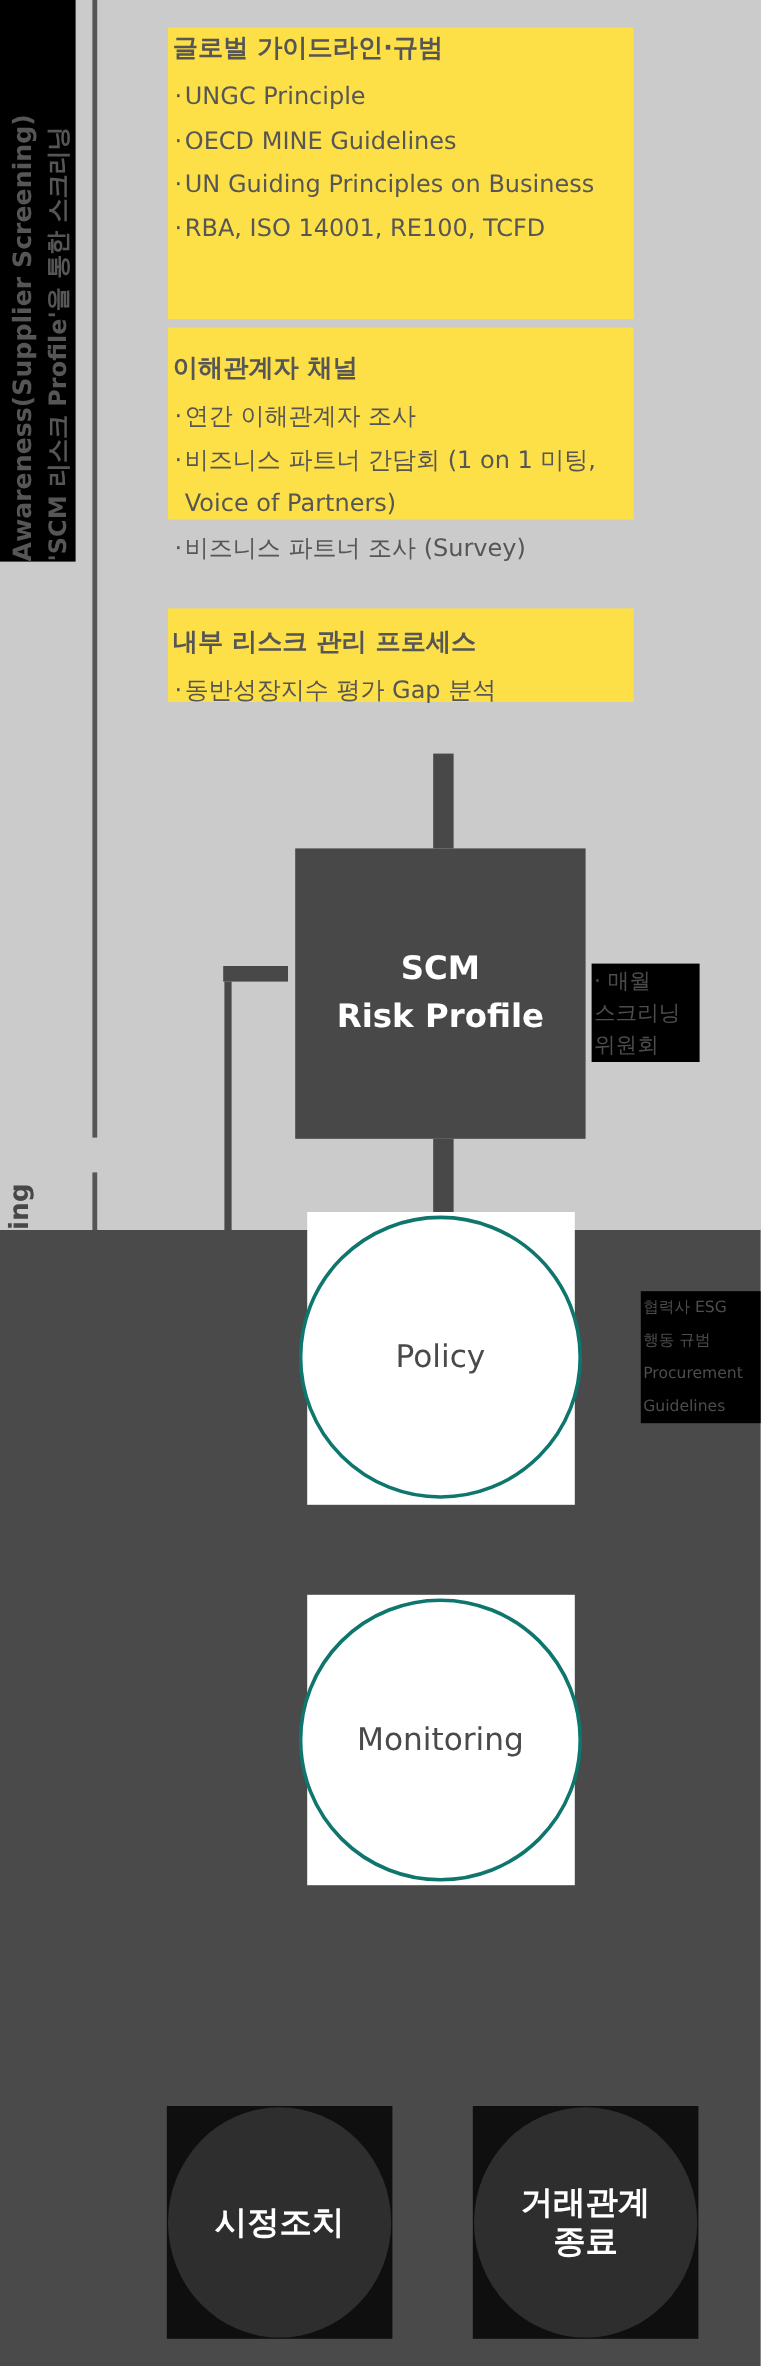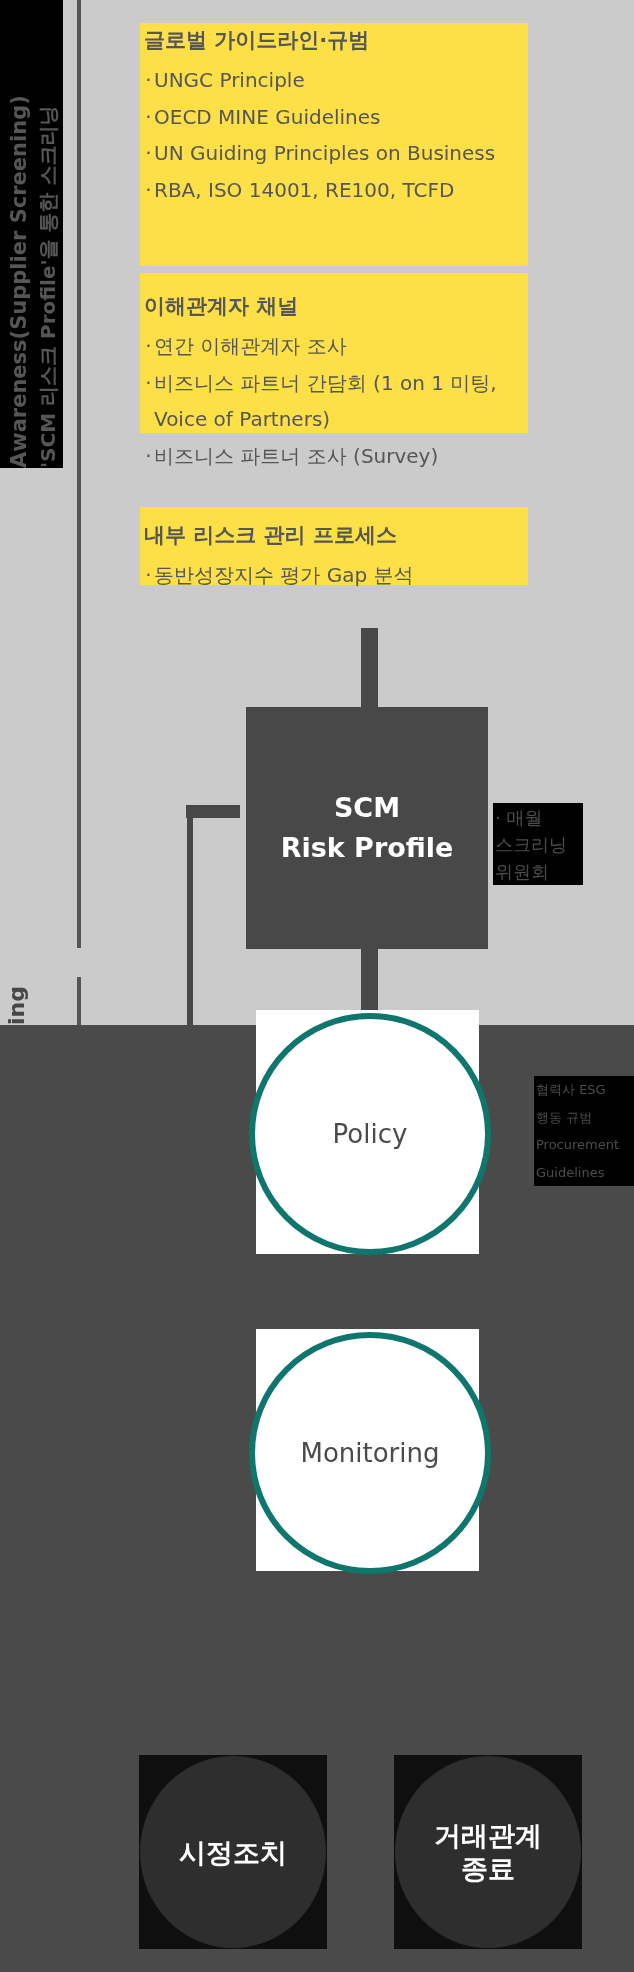--- a/index.html
+++ b/index.html
@@ -31,21 +31,21 @@
            display:flex;flex-direction:column;align-items:center;justify-content:center;
            color:#fff;font-size:27px;font-weight:600;line-height:40px;text-align:center;}
   .note{position:absolute;background:#000;color:#4d4d4d;overflow:hidden;box-sizing:border-box;}
   #note-scm{left:493px;top:803px;width:90px;height:82px;font-size:18px;line-height:27px;padding:1px 0 0 2px;}
   #note-policy{left:534px;top:1076px;width:111px;height:110px;font-size:13px;line-height:27.5px;padding-left:2px;}
   #note-mon{left:505px;top:1375px;width:105px;height:149px;font-size:17px;line-height:29.5px;padding:2px 0 0 2px;}
   .note-line{white-space:nowrap;}
   .white-box{position:absolute;left:256px;width:223px;background:#fff;}
   #wb-policy{top:1010px;height:244px;}
   #wb-mon{top:1329px;height:242px;}
-  .circle{position:absolute;left:249px;width:230px;height:230px;background:#fff;border:6px solid #0f766e;
+  .circle{position:absolute;left:249px;width:230px;height:230px;background:#fff;border:3px solid #0f766e;
           border-radius:50%;display:flex;align-items:center;justify-content:center;
           font-size:26px;color:#4a4a4a;}
   #circle-policy{top:1013px;}
   #circle-mon{top:1332px;}
   .sq{position:absolute;top:1755px;width:188px;height:194px;background:#0f0f0f;}
   #sq1{left:139px;}
   #sq2{left:394px;}
   .sq-circle{position:absolute;left:1px;top:1px;width:186px;height:192px;border-radius:50%;background:#2e2e2e;
              display:flex;flex-direction:column;align-items:center;justify-content:center;
              color:#fff;font-weight:bold;font-size:27px;line-height:33px;text-align:center;}

